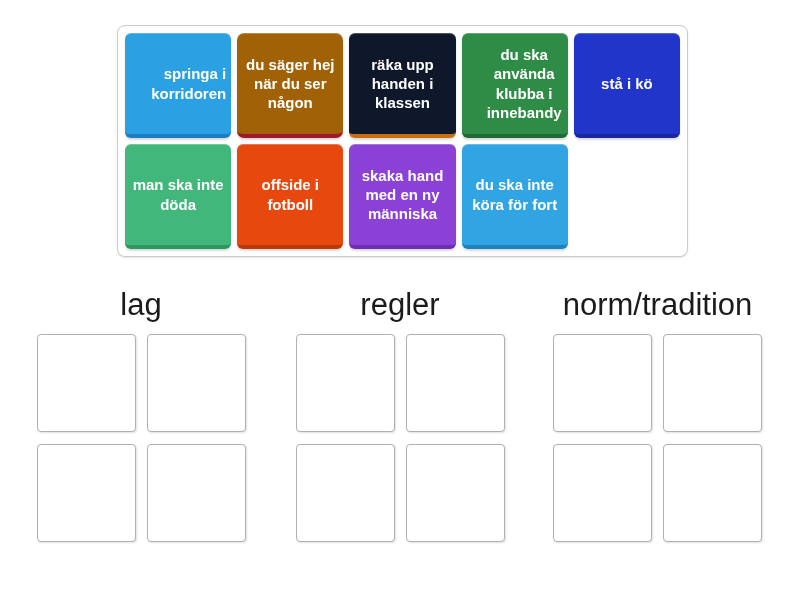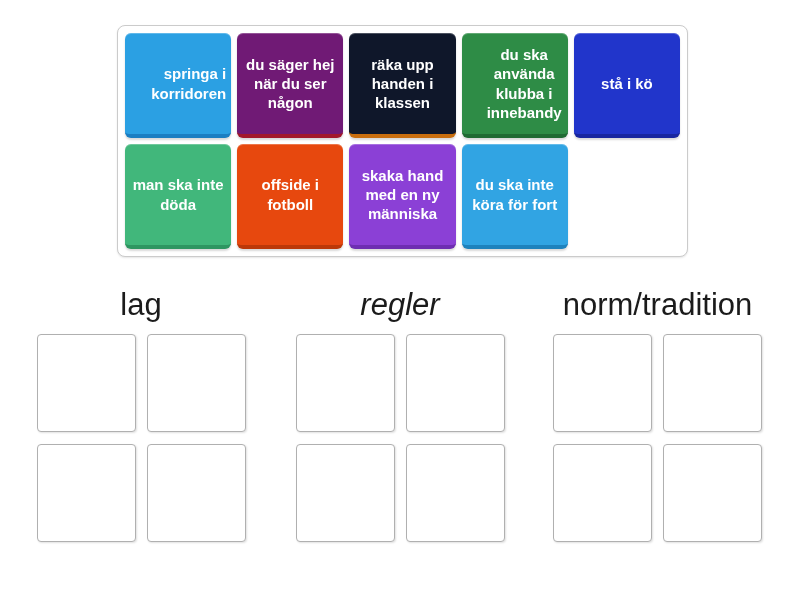--- a/index.html
+++ b/index.html
@@ -53,21 +53,21 @@
     cursor: grab;
     user-select: none;
   }
 
   
   .group {
     position: absolute;
     top: 286px;
   }
   .group-1 { left: 36px;  width: 210px; }
-  .group-2 { left: 294px; width: 212px; font-style: italic; }
+  .group-2 { left: 294px; width: 212px; }
   .group-3 { left: 550px; width: 215px; }
   .group-header {
     text-align: center;
     font-size: 31px;
     line-height: 38px;
     font-weight: 400;
     color: #1b1b1b;
     white-space: nowrap;
     margin-bottom: 10px;
   }
@@ -88,21 +88,21 @@
     box-shadow: 1px 1px 2px rgba(0,0,0,0.12);
   }
 </style>
 </head>
 <body>
 
 <div class="stage">
 
   <div class="tray">
     <div class="tile" style="background: rgb(43, 160, 227); border-bottom-color: rgb(27, 126, 194); text-align: right;">springa i korridoren</div>
-    <div class="tile" style="background: #701a75; border-bottom-color: rgb(162, 24, 43);">du säger hej när du ser någon</div>
+    <div class="tile" style="background: #a16207; border-bottom-color: rgb(162, 24, 43); border-radius: 7px;">du säger hej när du ser någon</div>
     <div class="tile" style="background: #0f172a; border-bottom-color: rgb(201, 110, 14);">räka upp handen i klassen</div>
     <div class="tile" style="background: rgb(46, 140, 70); border-bottom-color: rgb(32, 107, 51); padding-left: 24px;">du ska använda klubba i innebandy</div>
     <div class="tile" style="background: rgb(33, 53, 203); border-bottom-color: rgb(24, 38, 160);">stå i kö</div>
     <div class="tile" style="background: rgb(65, 183, 123); border-bottom-color: rgb(46, 150, 97);">man ska inte döda</div>
     <div class="tile" style="background: rgb(231, 72, 14); border-bottom-color: rgb(188, 56, 8);">offside i fotboll</div>
     <div class="tile" style="background: rgb(139, 64, 214); border-bottom-color: rgb(110, 46, 178);">skaka hand med en ny människa</div>
     <div class="tile" style="background: rgb(49, 164, 227); border-bottom-color: rgb(30, 130, 189);">du ska inte köra för fort</div>
   </div>
 
   <section class="group group-1">

